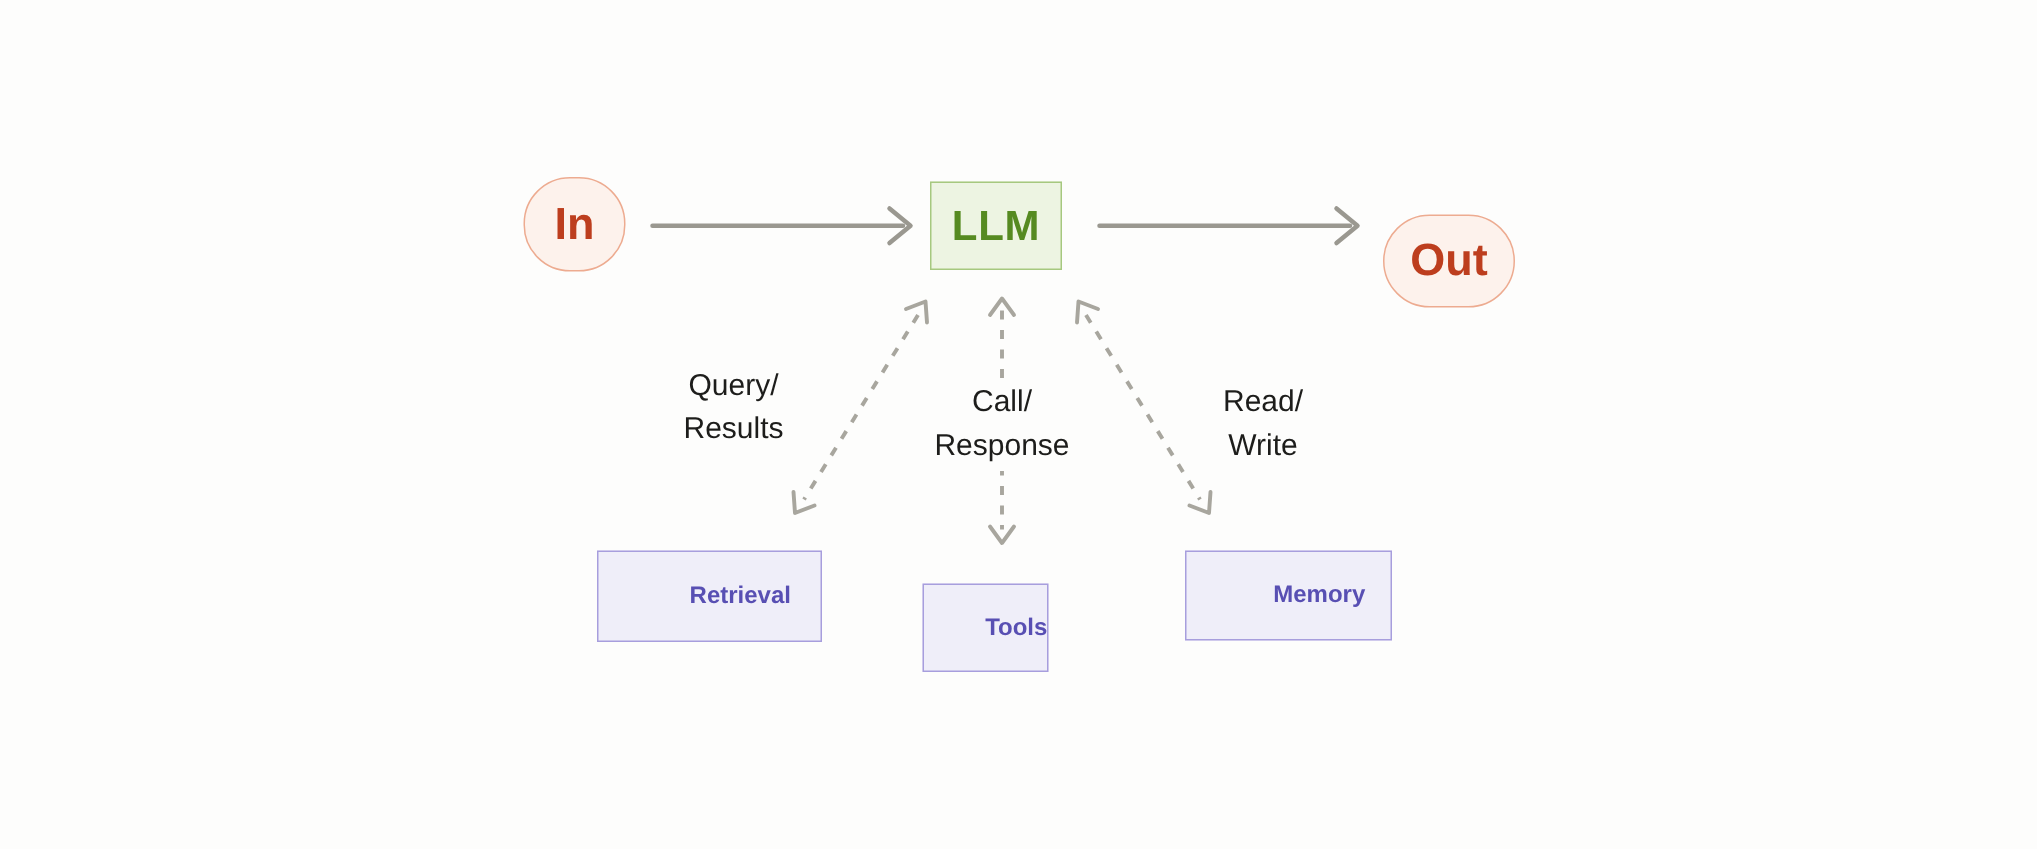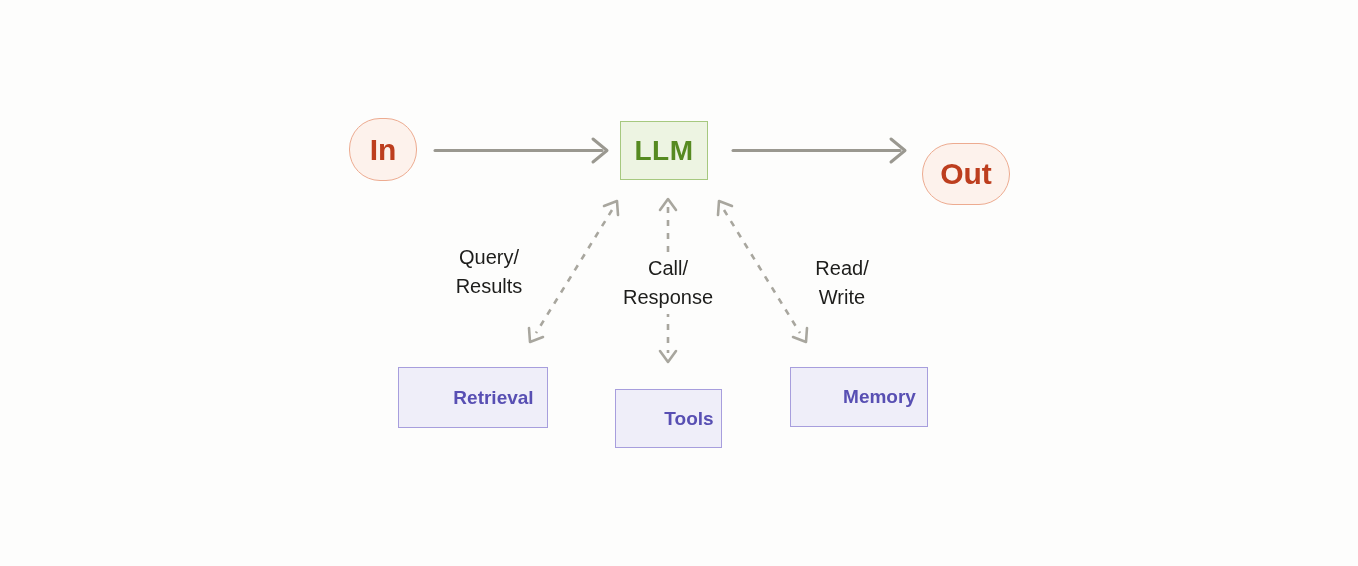--- a/index.html
+++ b/index.html
@@ -18,23 +18,23 @@
   .node{position:absolute;display:flex;align-items:center;justify-content:center;
     font-weight:bold;}
   .node-io{background:var(--io-fill);border:1.5px solid var(--io-border);
     color:var(--io-text);border-radius:31px;font-size:30px;}
   .node-in{left:349px;top:118px;width:68px;height:63px;}
   .node-out{left:922px;top:119px;width:88px;height:62px;margin-top:24px;}
   .node-llm{left:620px;top:121px;width:88px;height:59px;
     background:var(--llm-fill);border:1.5px solid var(--llm-border);
     color:var(--llm-text);font-size:28px;letter-spacing:.5px;}
   .node-mod{background:var(--mod-fill);border:1.5px solid var(--mod-border);
-    color:var(--mod-text);font-size:19px;padding-left:41px;}
+    color:var(--mod-text);font-size:16px;padding-left:41px;}
   .node-retrieval{left:398px;top:367px;width:150px;height:61px;}
-  .node-tools{left:615px;top:389px;width:107px;height:59px;}
+  .node-tools{left:615px;top:389px;width:84px;height:59px;}
   .node-memory{left:790px;top:367px;width:138px;height:60px;text-align:center;}
 
   .edge-label{position:absolute;transform:translate(-50%,-50%);
     color:var(--label);font-size:20px;line-height:29px;text-align:center;
     white-space:pre-line;background:var(--bg);padding:2px 6px;}
   .label-query{left:489px;top:272px;}
   .label-call{left:668px;top:283px;}
   .label-read{left:842px;top:271px;margin-top:12px;}
 </style>
 </head>

